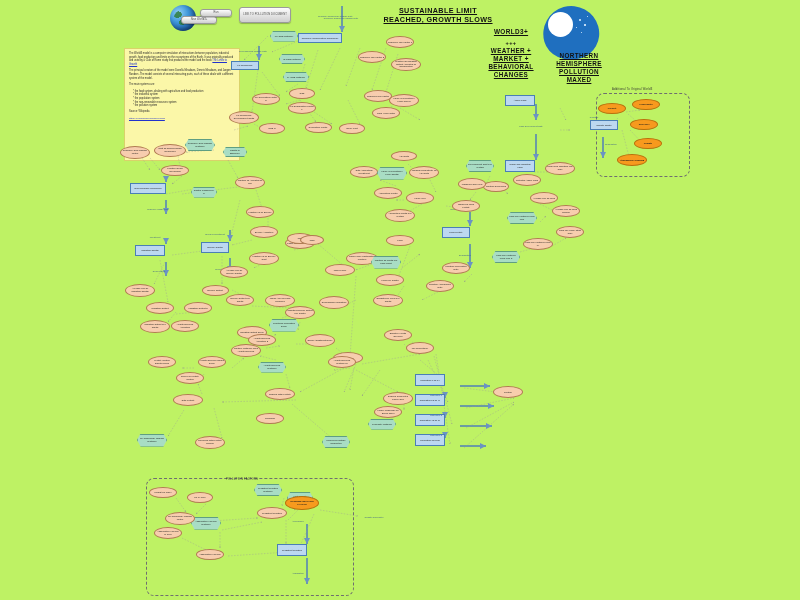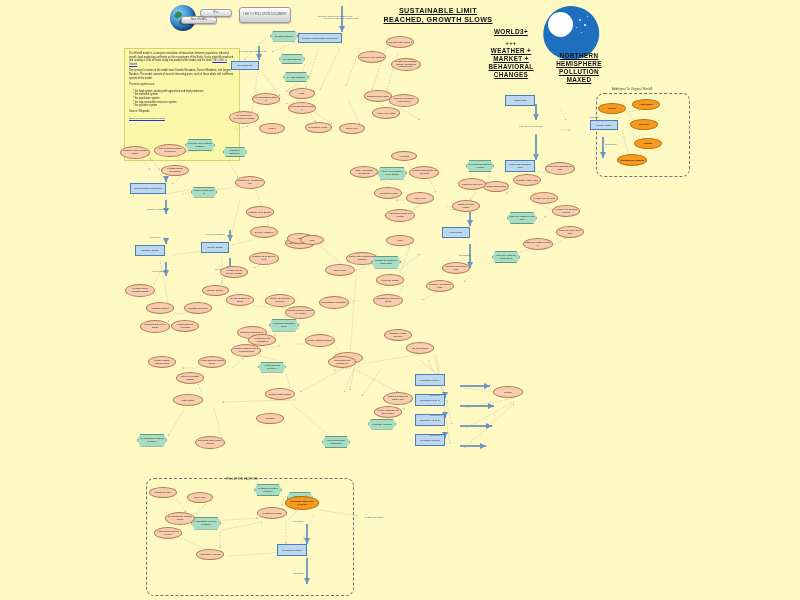--- a/index.html
+++ b/index.html
@@ -1,20 +1,20 @@
 <!DOCTYPE html>
 <html><head>
 <meta charset="utf-8">
 <title>World3+ Model Diagram</title>
 <style>
   html,body{margin:0;padding:0;background:#ffffff;}
   body{width:800px;height:600px;overflow:hidden;
        font-family:"Liberation Sans","DejaVu Sans",sans-serif;
        color:#1a1a1a;}
-  #stage{position:relative;width:800px;height:600px;background:#fef9c3;}
+  #stage{position:relative;width:800px;height:600px;background:#bef264;}
 
   
   .globe{position:absolute;width:26px;height:26px;border-radius:50%;
          background:radial-gradient(circle at 33% 30%,#8fd0f5 0%,#3f97da 38%,#1f5fa8 72%,#15427a 100%);
          box-shadow:inset -2px -2px 4px rgba(0,0,0,.35);}
   .globe:after{content:"";position:absolute;left:4px;top:5px;width:17px;height:15px;
          background:
            radial-gradient(ellipse at 20% 30%,#2f7d3e 0 22%,transparent 23%),
            radial-gradient(ellipse at 70% 60%,#2f7d3e 0 26%,transparent 27%),
            radial-gradient(ellipse at 45% 85%,#2f7d3e 0 18%,transparent 19%);

